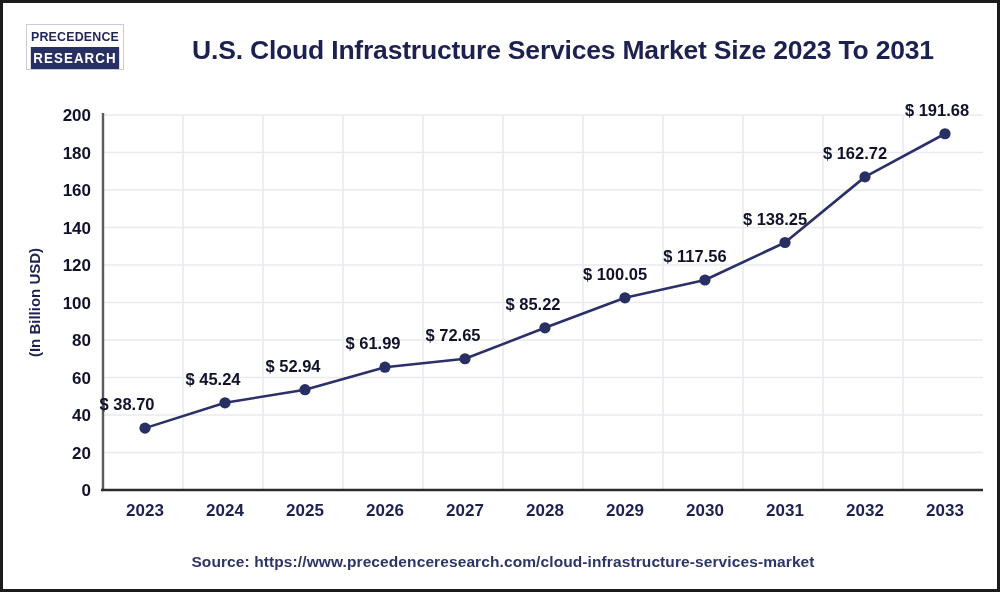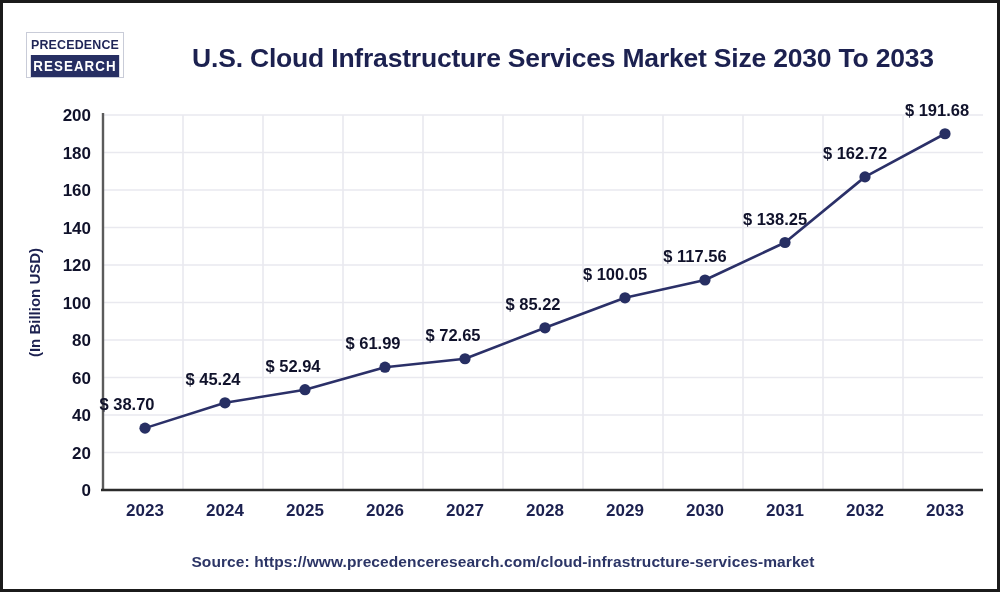--- a/index.html
+++ b/index.html
@@ -17,21 +17,21 @@
     height: 592px;
     background: #ffffff;
     border: 3px solid #1b1b1b;
     box-sizing: border-box;
     overflow: hidden;
   }
 
   
   #header {
     position: absolute;
-    left: 0; top: 12px;
+    left: 0; top: 4px;
     width: 100%;
     height: 92px;
   }
   #logo {
     position: absolute;
     left: 23px;
     top: 17px;
     width: 98px;
     height: 46px;
     display: flex;
@@ -132,21 +132,21 @@
 </head>
 <body>
 
 <div id="frame">
 
   <div id="header">
     <div id="logo">
       <div id="logo-top">PRECEDENCE</div>
       <div id="logo-bottom">RESEARCH</div>
     </div>
-    <div id="chart-title">U.S. Cloud Infrastructure Services Market Size 2030 To 2033</div>
+    <div id="chart-title">U.S. Cloud Infrastructure Services Market Size 2023 To 2031</div>
   </div>
 
   <div id="plot-wrap">
     <svg id="plot-svg" width="1000" height="592" viewBox="0 0 1000 592">
       <g id="gridlines">
           <line x1="100" x2="980" y1="449.5" y2="449.5" stroke="#e9e9ef" stroke-width="1.6"></line>
           <line x1="100" x2="980" y1="412" y2="412" stroke="#e9e9ef" stroke-width="1.6"></line>
           <line x1="100" x2="980" y1="374.5" y2="374.5" stroke="#e9e9ef" stroke-width="1.6"></line>
           <line x1="100" x2="980" y1="337" y2="337" stroke="#e9e9ef" stroke-width="1.6"></line>
           <line x1="100" x2="980" y1="299.5" y2="299.5" stroke="#e9e9ef" stroke-width="1.6"></line>

